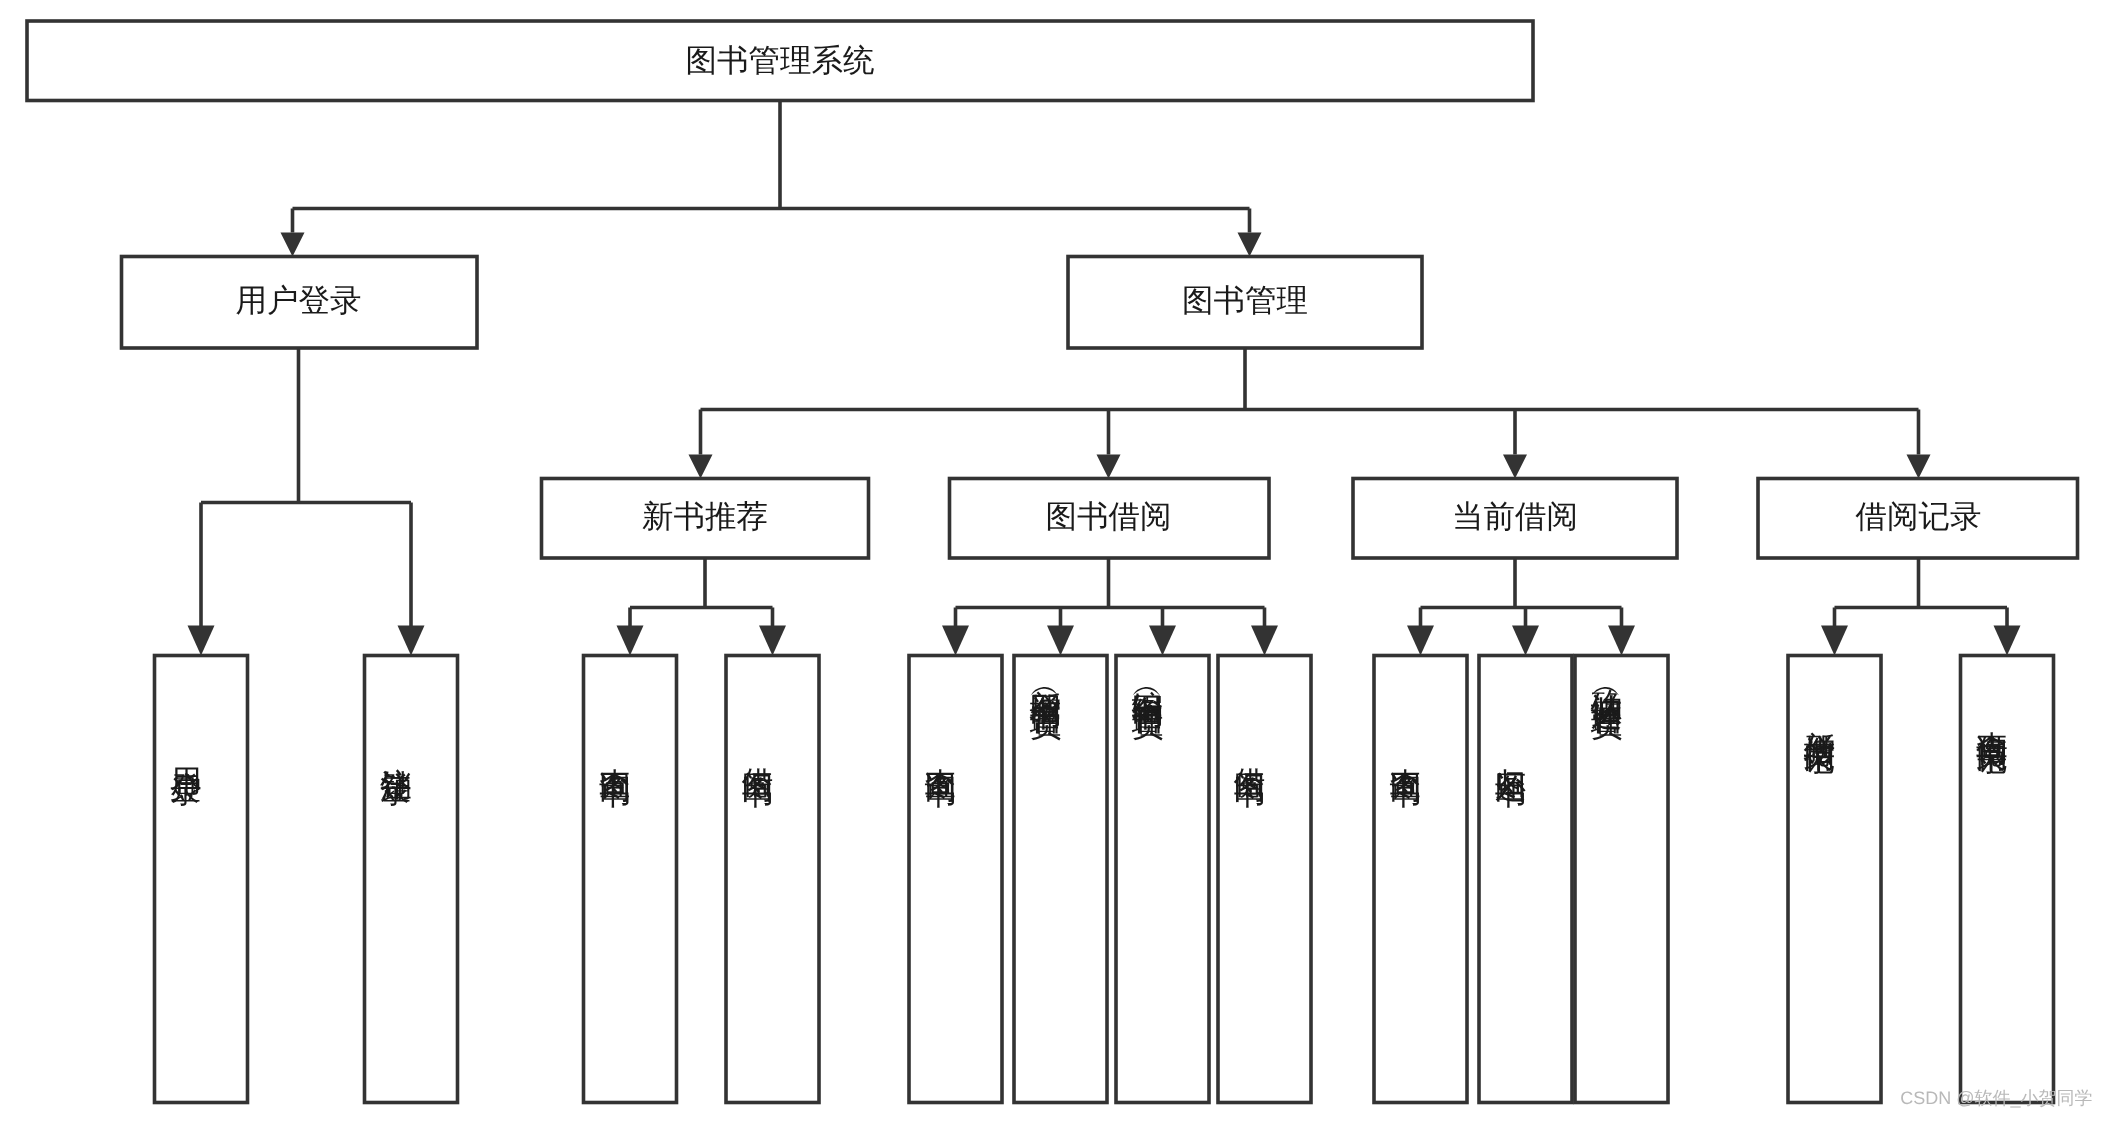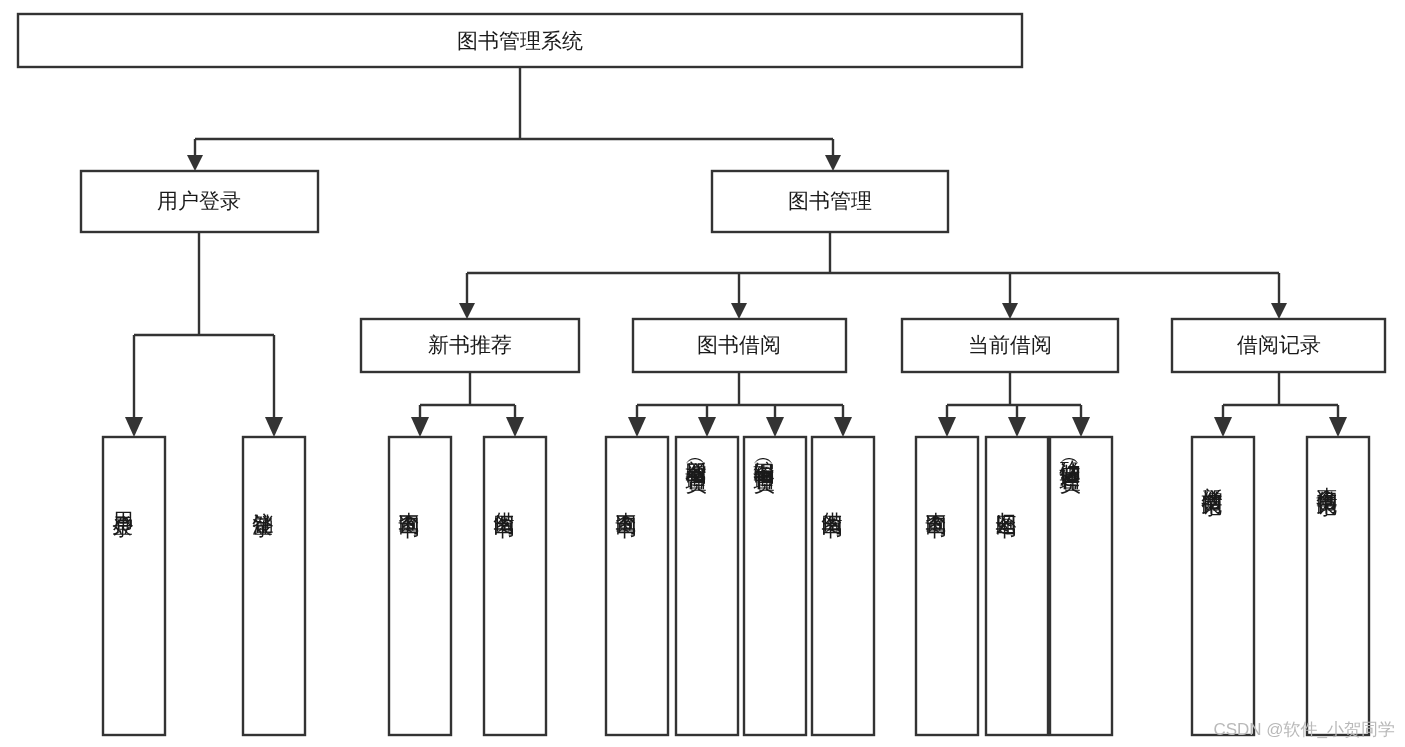--- a/index.html
+++ b/index.html
@@ -57,21 +57,21 @@
     letter-spacing: 2px;
     line-height: 1;
     white-space: nowrap;
     user-select: none;
   }
   .watermark {
     position: absolute;
     right: 10px;
     bottom: 6px;
     font-family: "Liberation Sans", "DejaVu Sans", sans-serif;
-    font-size: 17px;
+    font-size: 12px;
     color: #b9b9b9;
     white-space: nowrap;
     user-select: none;
   }
 </style>
 </head>
 <body>
 
 <div id="diagram-root">
 

